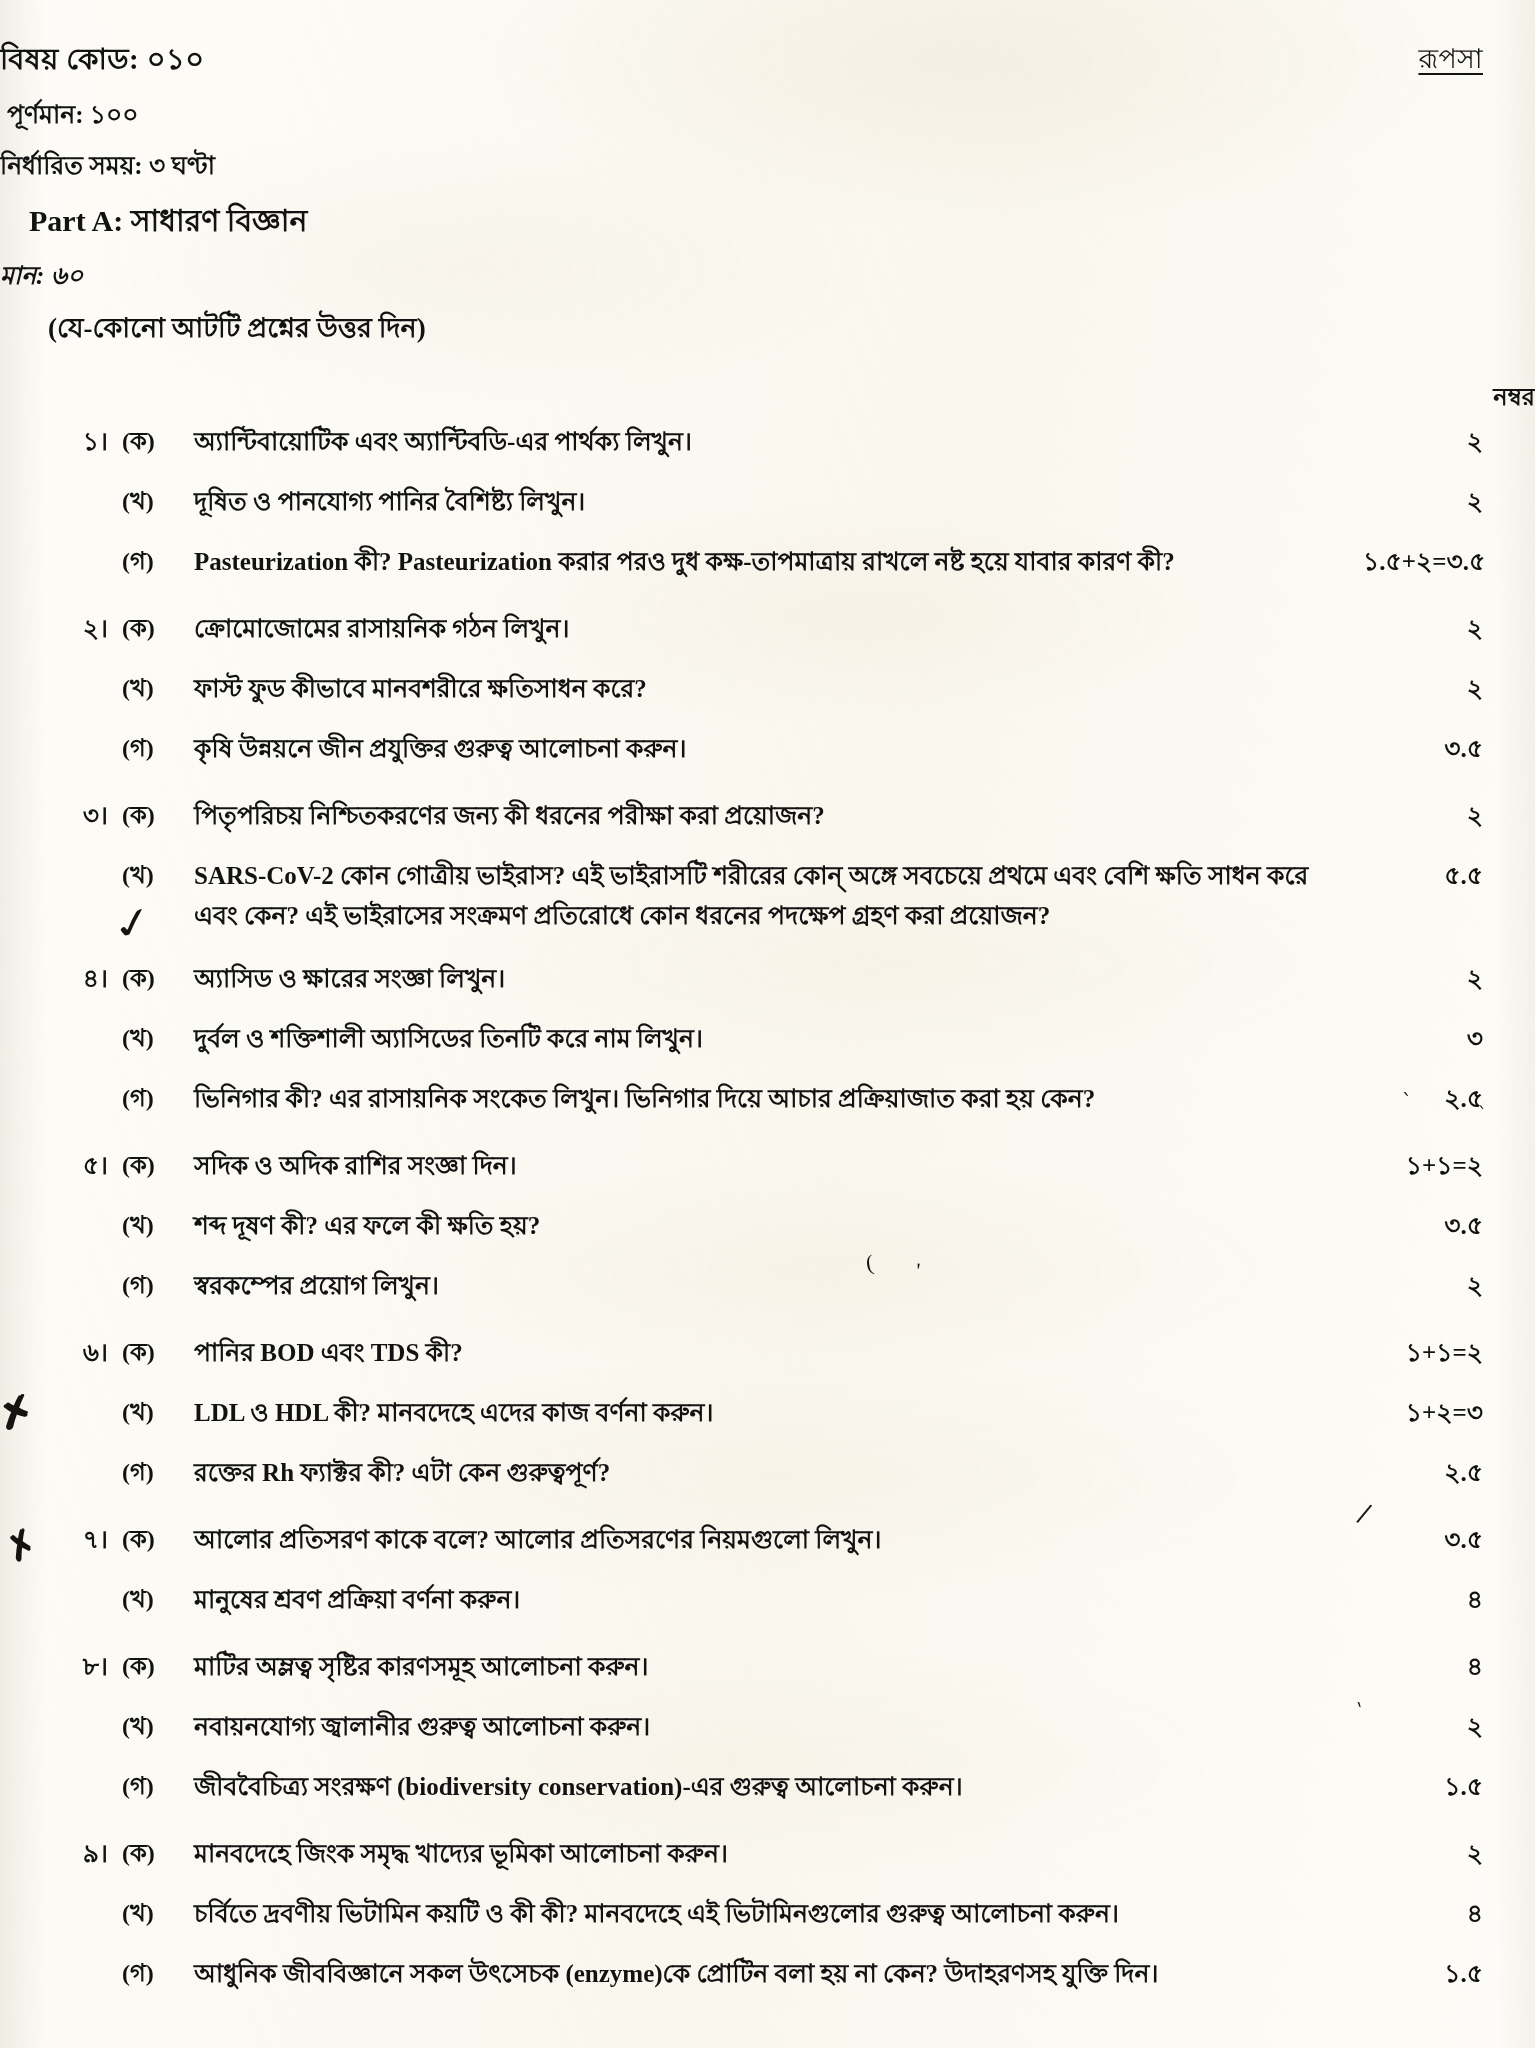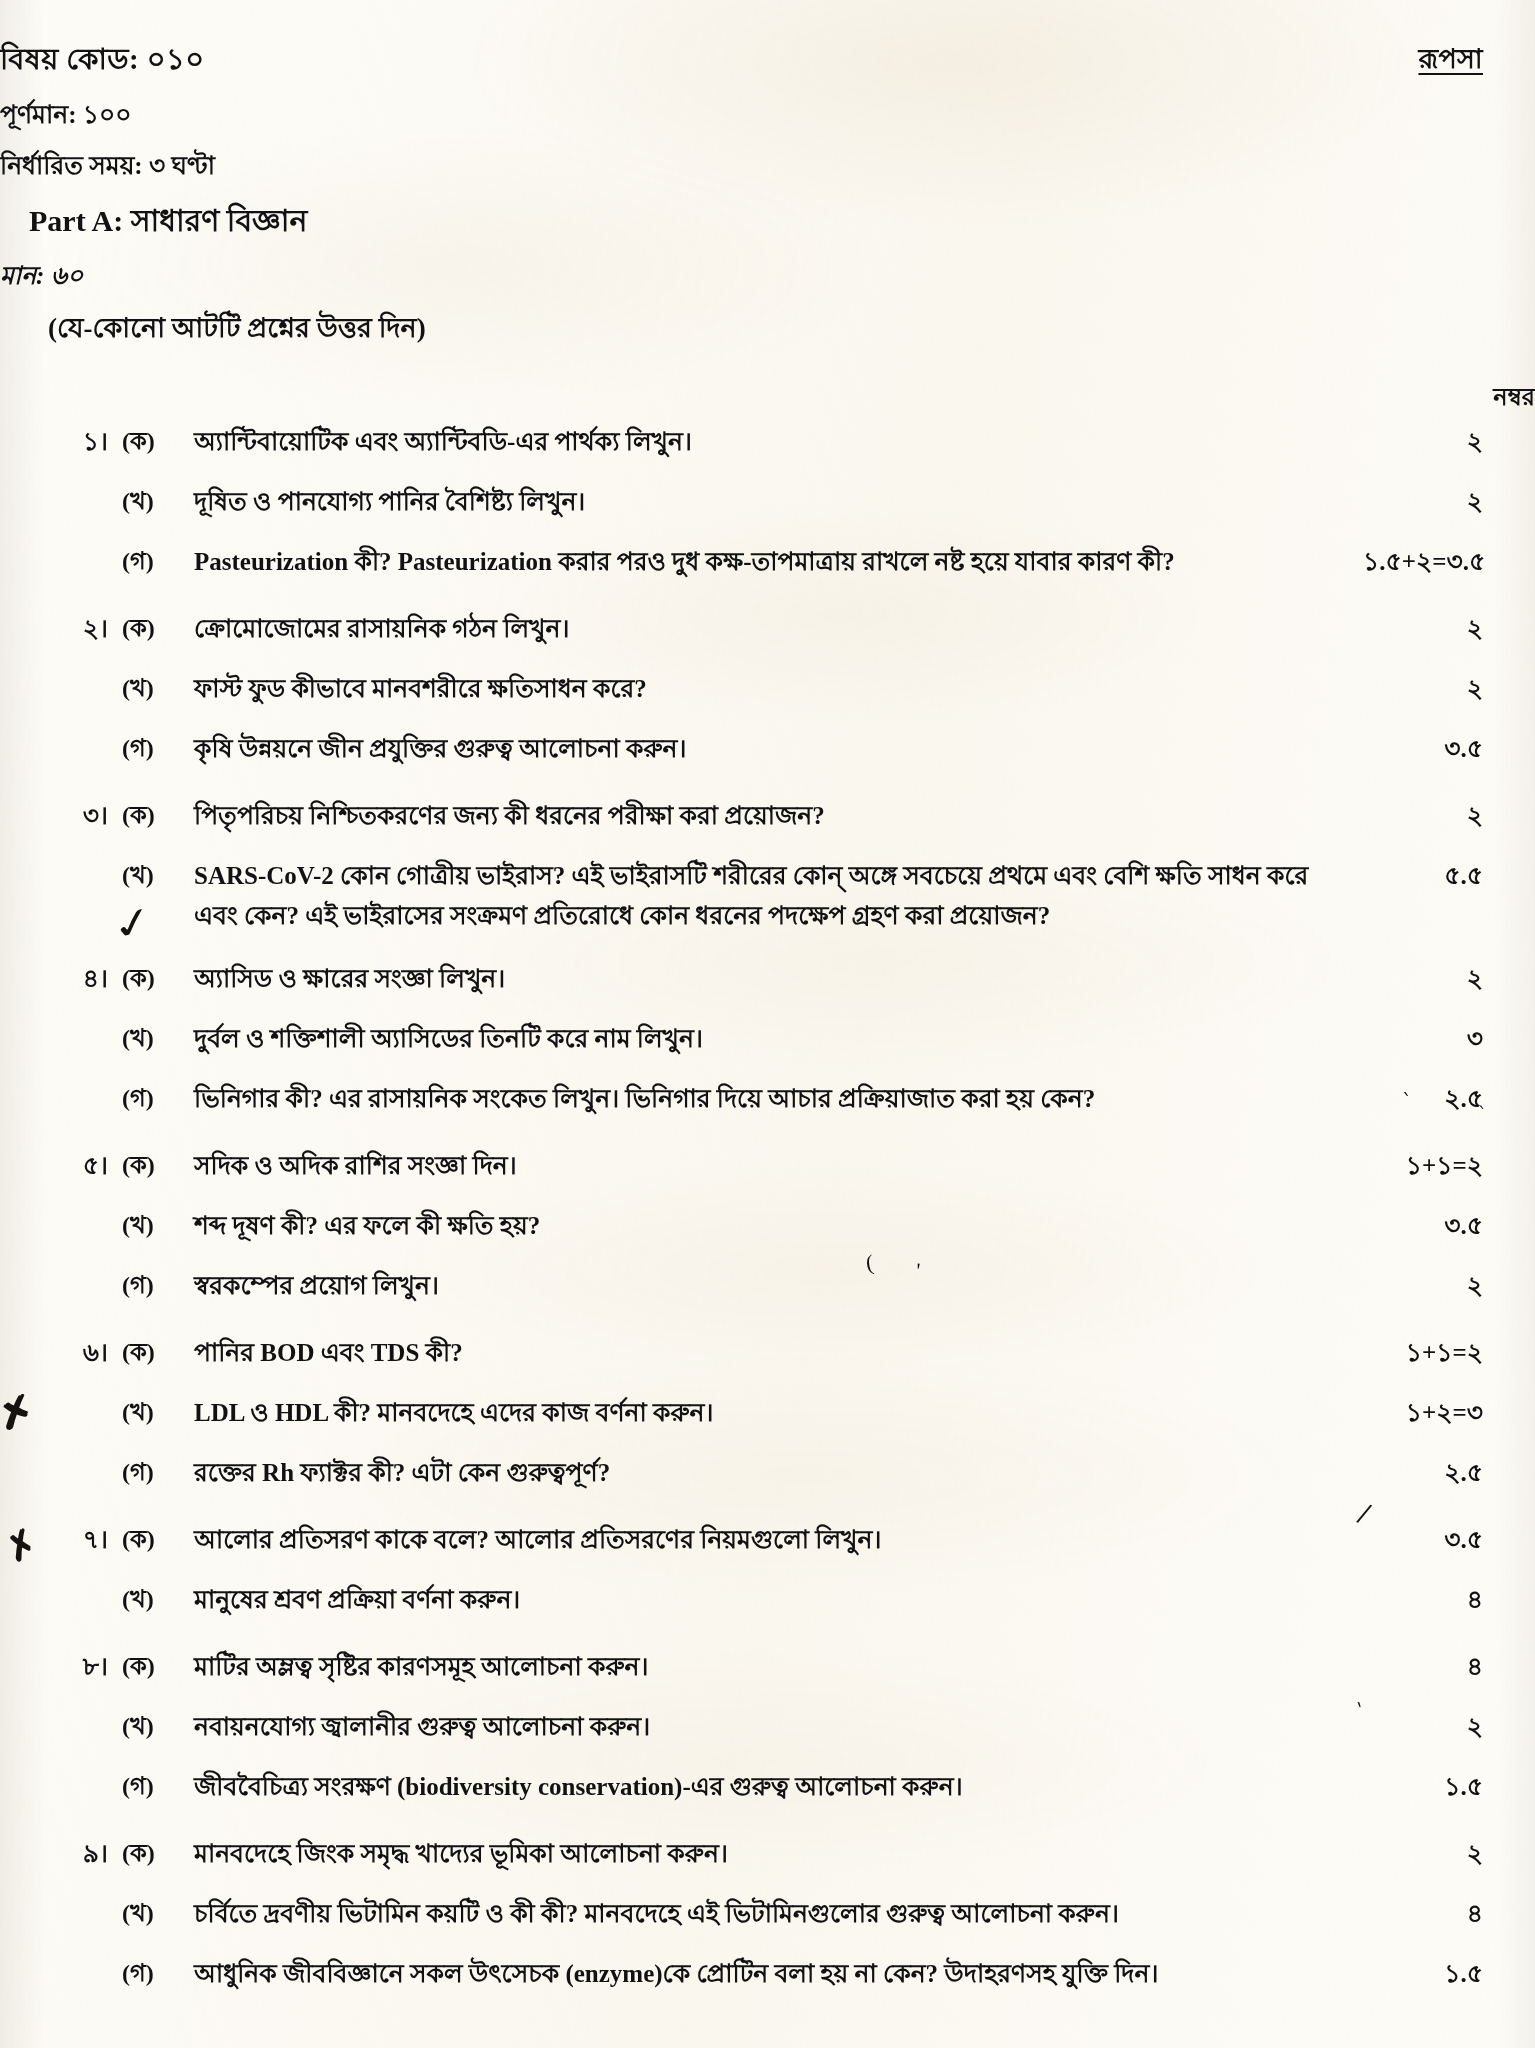--- a/index.html
+++ b/index.html
@@ -53,39 +53,40 @@
     mix-blend-mode: multiply;
   }
   .content { position: relative; z-index: 3; }
 
   
   .corner-note {
     position: absolute;
     top: 38px;
     right: 52px;
     font-size: 27px;
-    font-weight: 700;
+    font-weight: 400;
     text-decoration: underline;
     text-underline-offset: 5px;
     letter-spacing: 0.3px;
   }
   .header {
     padding-top: 36px;
     text-align: left;
   }
   .header .subject-code {
     font-size: 29px;
     font-weight: 700;
     letter-spacing: 0.4px;
     margin-bottom: 10px;
   }
   .header .full-marks {
     font-size: 25px;
     font-weight: 600;
     margin-bottom: 8px;
+    padding-left: 7px;
   }
   .header .time {
     font-size: 25px;
     font-weight: 600;
     margin-bottom: 8px;
   }
   .header .marks-note {
     font-size: 25px;
     font-weight: 600;
     margin-bottom: 26px;

